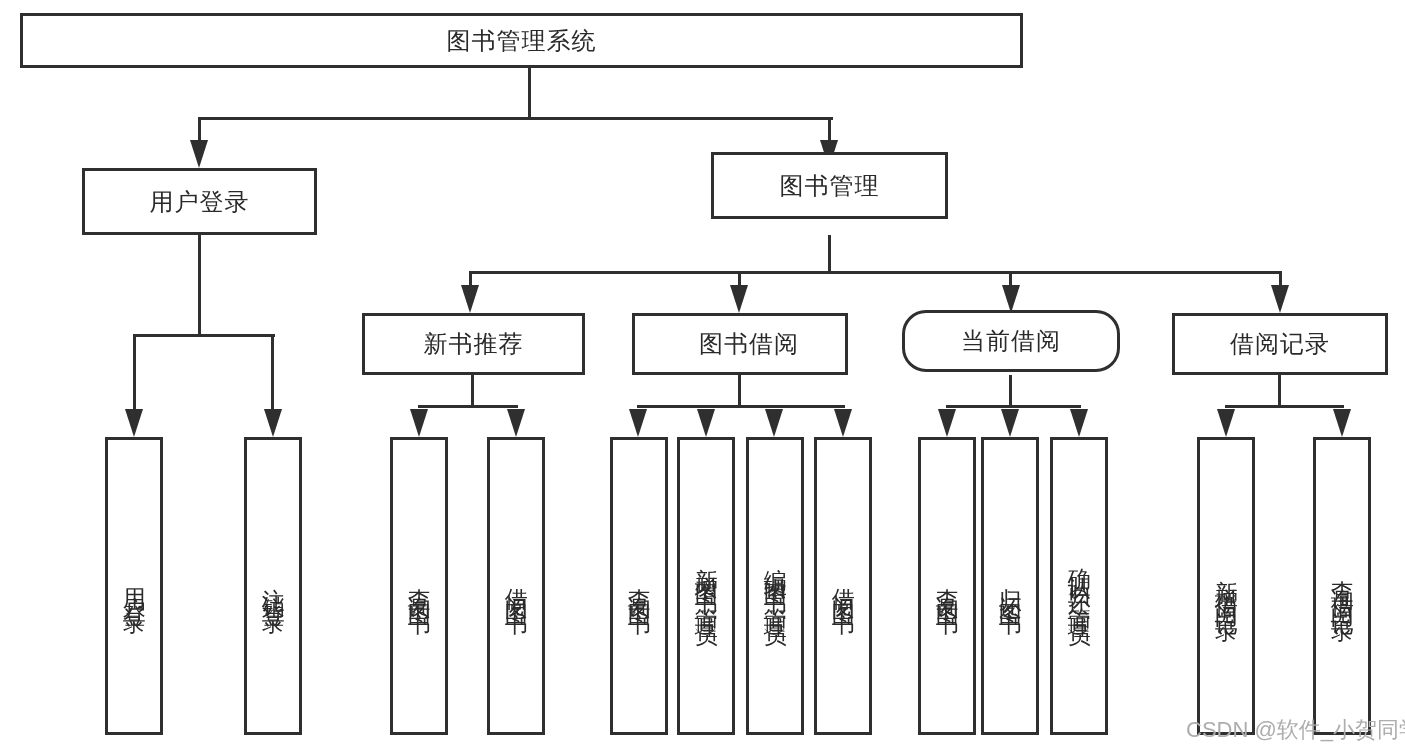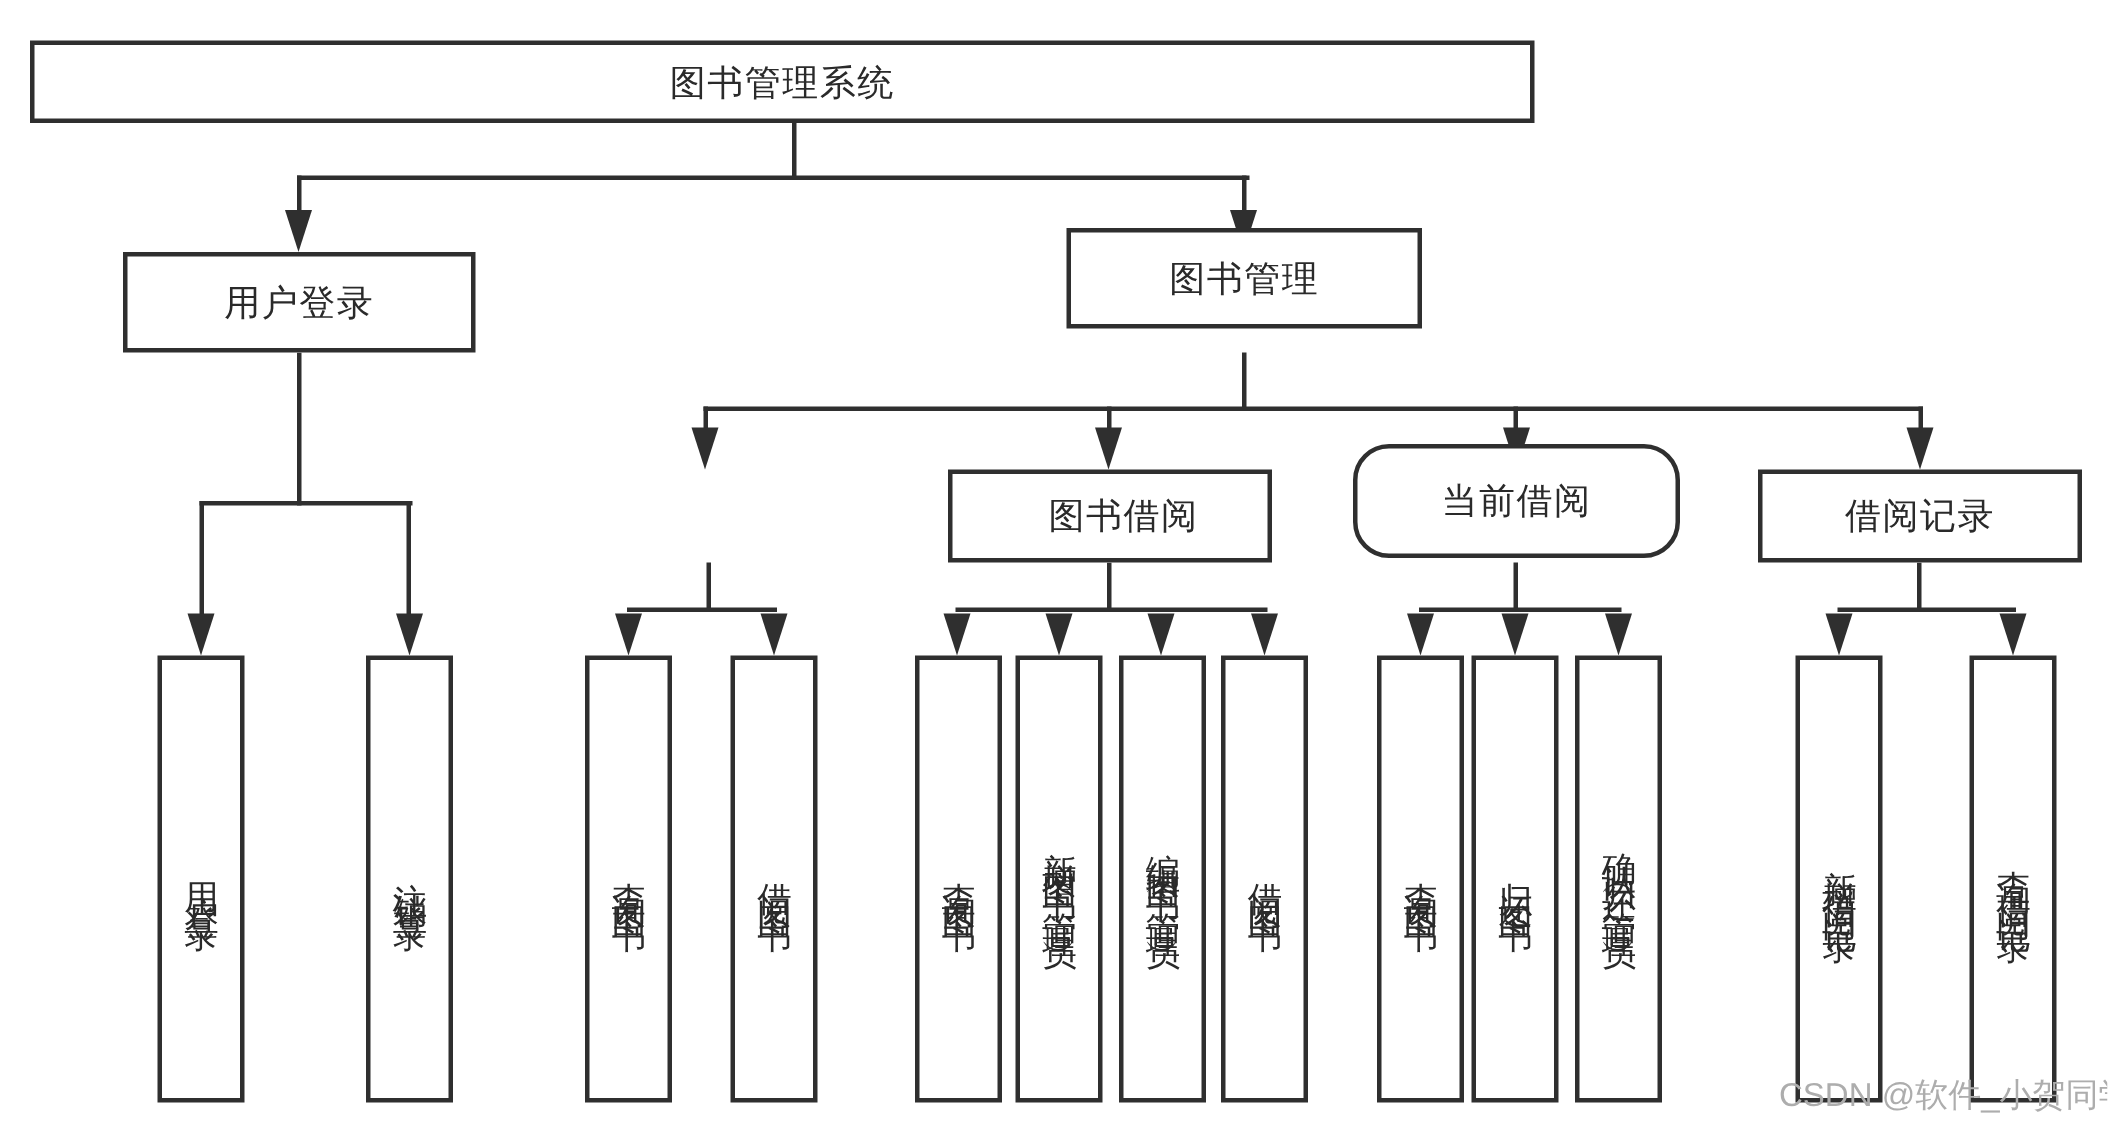--- a/index.html
+++ b/index.html
@@ -65,21 +65,21 @@
     color: #adadad;
     white-space: nowrap;
     z-index: 3;
   }
 </style>
 </head>
 <body>
 
 <div class="canvas">
 
-  <div class="box" style="left:20px; top:13px; width:1003px; height:55px;margin-top:14px;">图书管理系统</div>
+  <div class="box" style="left:20px; top:13px; width:1003px; height:55px;">图书管理系统</div>
 
   <div class="vline" style="left:528px; top:68px; height:52px;"></div>
 
   <div class="hline" style="left:198px; top:117px; width:635px;"></div>
   <div class="vline" style="left:198px; top:117px; height:26px;"></div>
   <div class="arrow" style="left:190px; top:140px;"></div>
   <div class="vline" style="left:828px; top:117px; height:26px;"></div>
   <div class="arrow" style="left:820px; top:140px;"></div>
 
   <div class="box" style="left:82px; top:168px; width:235px; height:67px;">用户登录</div>
@@ -96,22 +96,23 @@
   <div class="hline" style="left:469px; top:271px; width:813px;"></div>
   <div class="vline" style="left:469px; top:271px; height:16px;"></div>
   <div class="arrow" style="left:461px; top:285px;"></div>
   <div class="vline" style="left:738px; top:271px; height:16px;"></div>
   <div class="arrow" style="left:730px; top:285px;"></div>
   <div class="vline" style="left:1009px; top:271px; height:16px;"></div>
   <div class="arrow" style="left:1002px; top:285px;"></div>
   <div class="vline" style="left:1279px; top:271px; height:16px;"></div>
   <div class="arrow" style="left:1271px; top:285px;"></div>
 
+  <div class="box" style="left:362px; top:313px; width:223px; height:62px;">新书推荐</div>
   <div class="box" style="left:632px; top:313px; width:216px; height:62px;padding-left:18px;">图书借阅</div>
-  <div class="box" style="left:902px; top:296px; width:218px; height:76px;border-radius:24px;">当前借阅</div>
+  <div class="box" style="left:902px; top:310px; width:218px; height:62px;border-radius:24px;">当前借阅</div>
   <div class="box" style="left:1172px; top:313px; width:216px; height:62px;">借阅记录</div>
 
   <div class="vline" style="left:471px; top:375px; height:33px;"></div>
   <div class="hline" style="left:418px; top:405px; width:100px;"></div>
   <div class="arrow" style="left:410px; top:409px;"></div>
   <div class="arrow" style="left:507px; top:409px;"></div>
 
   <div class="vline" style="left:738px; top:375px; height:33px;"></div>
   <div class="hline" style="left:637px; top:405px; width:208px;"></div>
   <div class="arrow" style="left:629px; top:409px;"></div>

